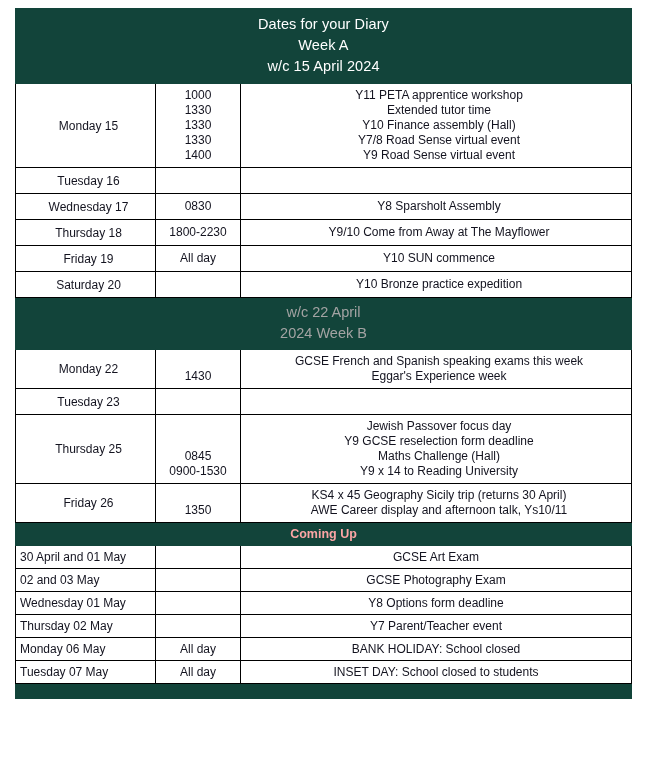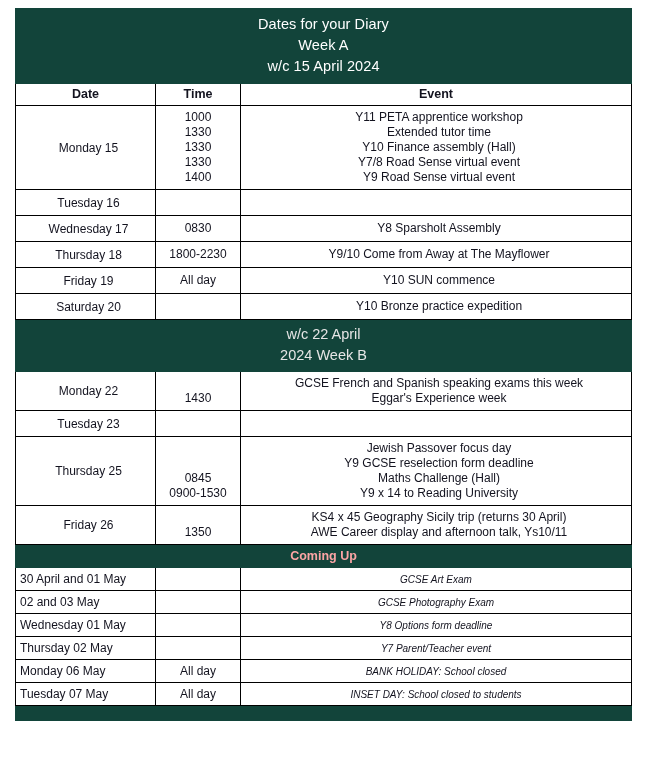--- a/index.html
+++ b/index.html
@@ -45,21 +45,21 @@
     padding: 5px 4px 6px 4px !important;
   }
   .banner .bline {
     display: block;
     font-size: 14.5px;
     line-height: 21px;
     letter-spacing: .1px;
   }
   .banner-sub {
     background: #12443a;
-    color: #e5e5e5;
+    color: #a3a3a3;
     text-align: center;
     border: 1.2px solid #12443a !important;
     padding: 4px 4px 5px 4px !important;
   }
   .banner-sub .bline {
     display: block;
     font-size: 14.5px;
     line-height: 21px;
   }
   .banner-strip {
@@ -112,23 +112,22 @@
     font-size: 12px;
     padding: 4px 4px !important;
   }
   .cu-time {
     text-align: center;
     font-size: 12px;
     padding: 4px 2px !important;
   }
   .cu-event {
     text-align: center;
-    font-size: 10px;
+    font-size: 12px;
     padding: 4px 4px !important;
-    font-style: italic;
   }
 
   
   .footer {
     background: #12443a;
     color: #ffffff;
     text-align: center;
     border: 1.2px solid #12443a !important;
     padding: 6px 4px 8px 4px !important;
   }
@@ -146,25 +145,20 @@
     <tbody>
 
       <tr>
         <td class="banner" colspan="3">
           <span class="bline">Dates for your Diary</span>
           <span class="bline">Week A</span>
           <span class="bline">w/c 15 April 2024</span>
         </td>
       </tr>
 
-      <tr>
-        <td class="colhead">Date</td>
-        <td class="colhead">Time</td>
-        <td class="colhead">Event</td>
-      </tr>
 
       <tr class="r-standard">
         <td class="cell-date">Monday 15</td>
         <td class="cell-time lines">
             <span>1000</span>
             <span>1330</span>
             <span>1330</span>
             <span>1330</span>
             <span>1400</span>
           </td>

